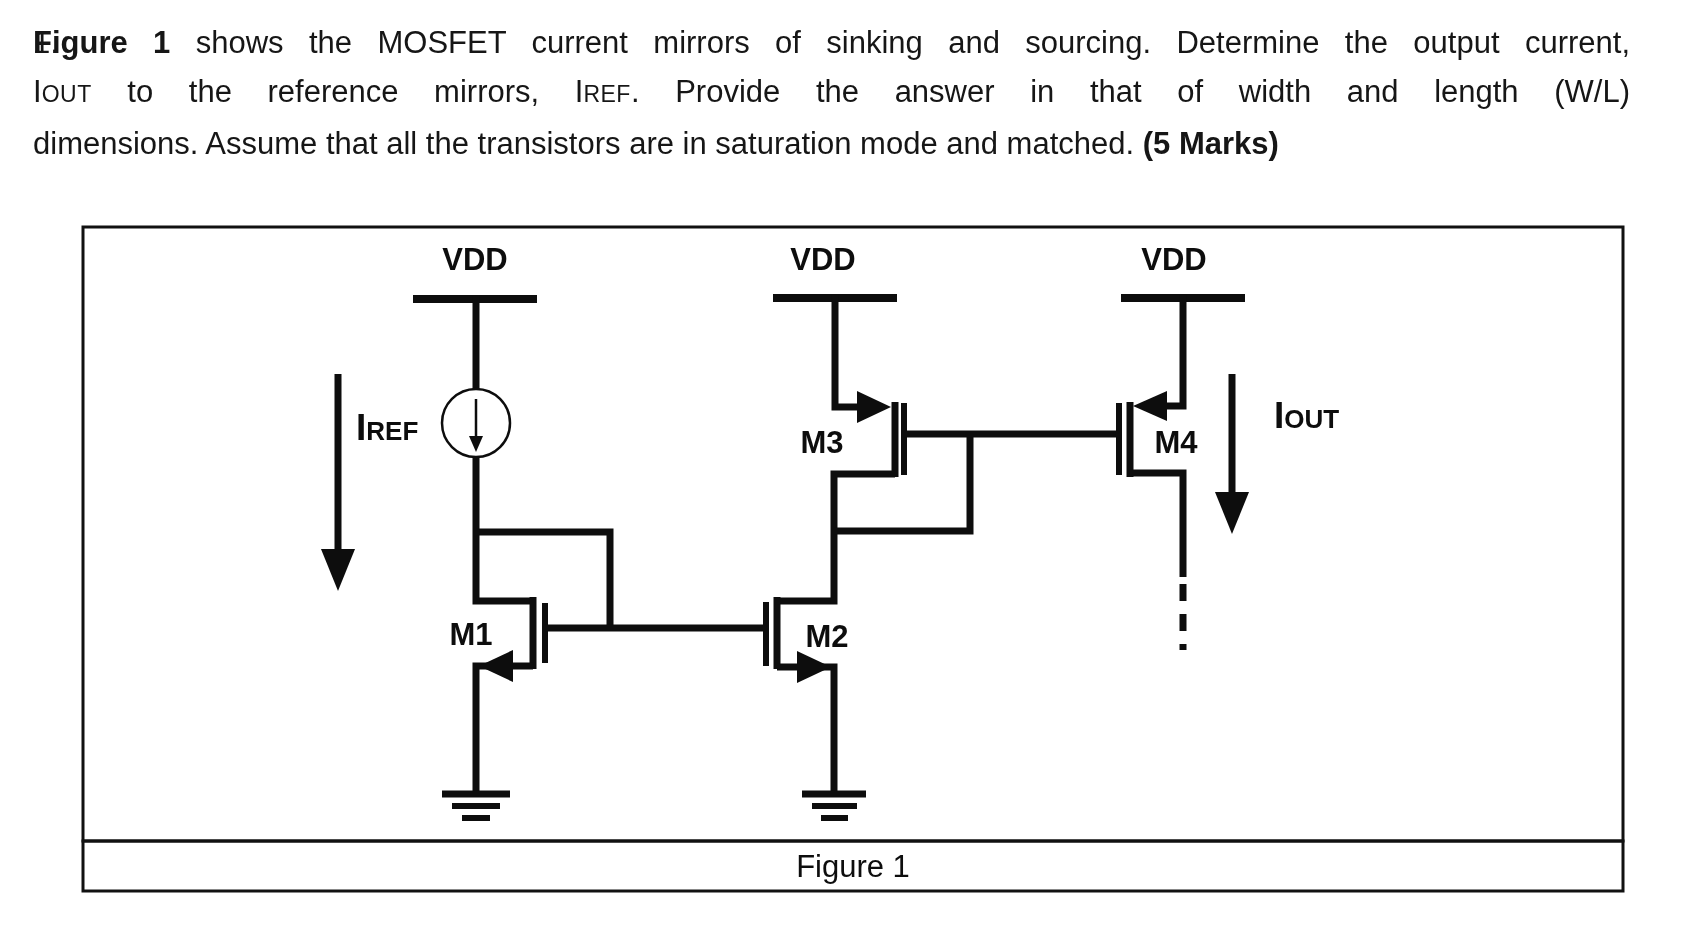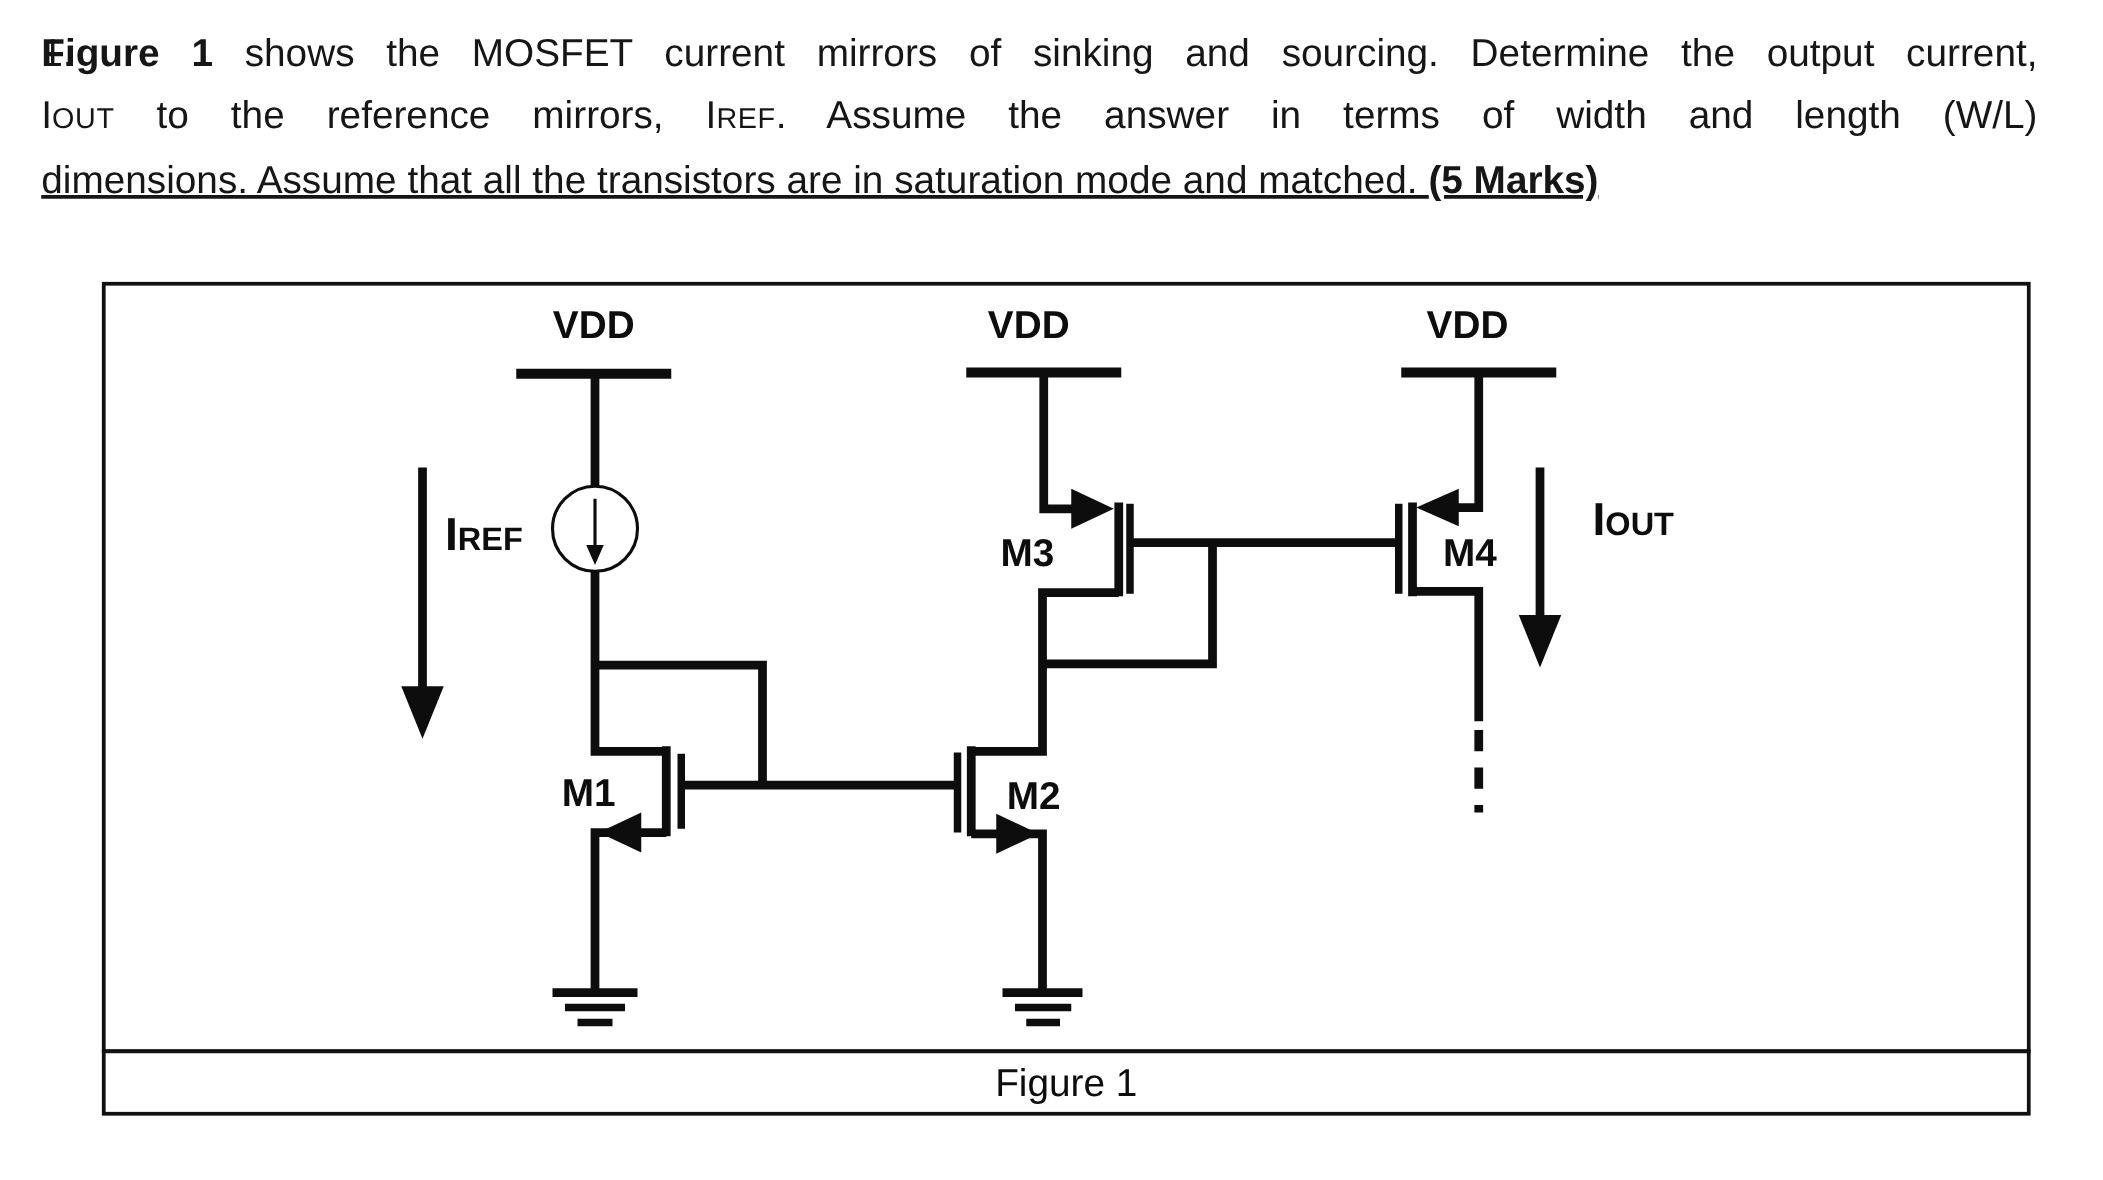--- a/index.html
+++ b/index.html
@@ -2,21 +2,21 @@
 <html><head>
 <meta charset="utf-8">
 <style>
   html,body{margin:0;padding:0;background:#ffffff;}
   .page{position:relative;width:1682px;height:944px;background:#ffffff;overflow:hidden;
         font-family:"Liberation Sans",sans-serif;color:#161616;}
   
   .question{position:absolute;left:33px;top:18px;width:1597px;font-size:31px;line-height:49px;}
   .qnum{position:absolute;left:0;top:0;}
   .qtext{}
-  .qline{white-space:nowrap;text-decoration:underline;}
+  .qline{white-space:nowrap;}
   .jline{white-space:normal;text-align:justify;text-align-last:justify;}
   .qline b,.jline b{font-weight:700;}
   .sc{font-size:23px;letter-spacing:.5px;}
   
   .fig-svg{position:absolute;left:0;top:0;width:1682px;height:944px;}
   .fig-svg text{font-family:"Liberation Sans",sans-serif;fill:#0d0d0d;}
   .lbl{font-size:31px;font-weight:700;}
   .lbl-big{font-size:37px;font-weight:700;}
   .lbl-sub{font-size:26px;font-weight:700;}
   .caption-text{font-size:31px;font-weight:400;}
@@ -30,21 +30,21 @@
 </style>
 </head>
 <body>
 
 <div class="page">
 
   <div class="question">
     <div class="qnum">1.</div>
     <div class="qtext">
       <div class="jline"><b>Figure 1</b><span> shows the MOSFET current mirrors of sinking and sourcing. Determine the output current,</span></div>
-      <div class="jline"><span>I</span><span class="sc">OUT</span><span> to the reference mirrors, </span><span>I</span><span class="sc">REF</span><span>. Assume the answer in terms of width and length (W/L)</span></div>
+      <div class="jline"><span>I</span><span class="sc">OUT</span><span> to the reference mirrors, </span><span>I</span><span class="sc">REF</span><span>. Provide the answer in that of width and length (W/L)</span></div>
       <div class="qline"><span>dimensions. Assume that all the transistors are in saturation mode and matched. </span><b>(5 Marks)</b></div>
     </div>
   </div>
 
   <svg class="fig-svg" viewBox="0 0 1682 944">
 
     <rect class="boxline" x="83" y="227" width="1540" height="614"></rect>
     <rect class="boxline" x="83" y="841" width="1540" height="50"></rect>
 
     <g>

